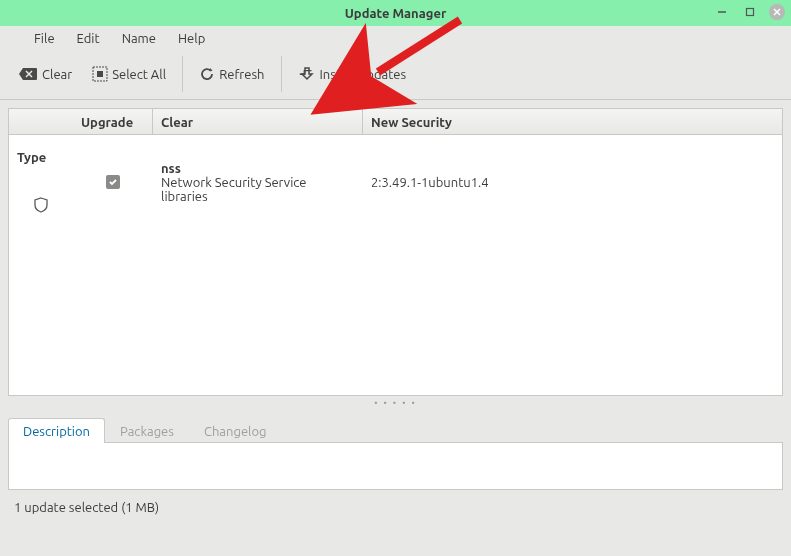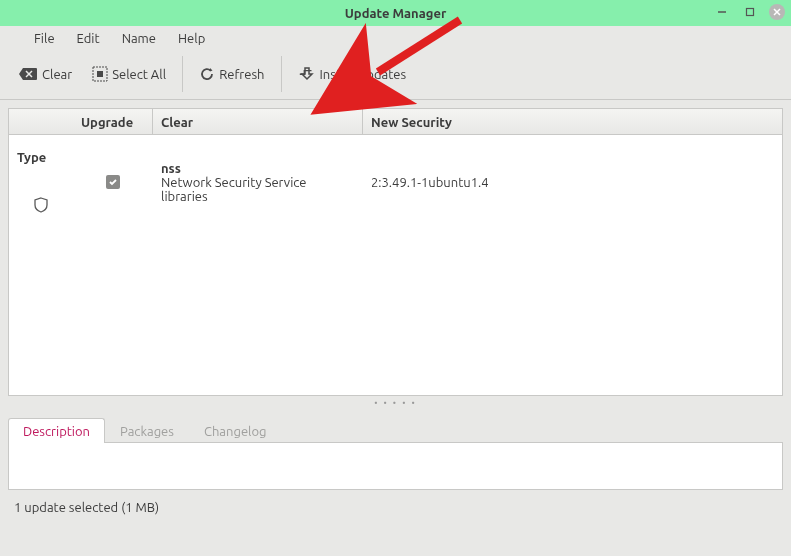--- a/index.html
+++ b/index.html
@@ -171,21 +171,21 @@
     padding: 5px 14px;
     color: #a0a09e;
     cursor: pointer;
     border: 1px solid transparent;
     border-bottom: none;
     border-radius: 3px 3px 0 0;
     position: relative;
     top: 1px;
   }
   .tab.active {
-    color: #be185d;
+    color: #0369a1;
     border-color: #c8c8c6;
     background: #fff;
     z-index: 2;
   }
   .tab-pane {
     border: 1px solid #c8c8c6;
     background: #fff;
     height: 48px;
   }
   .status-bar {

